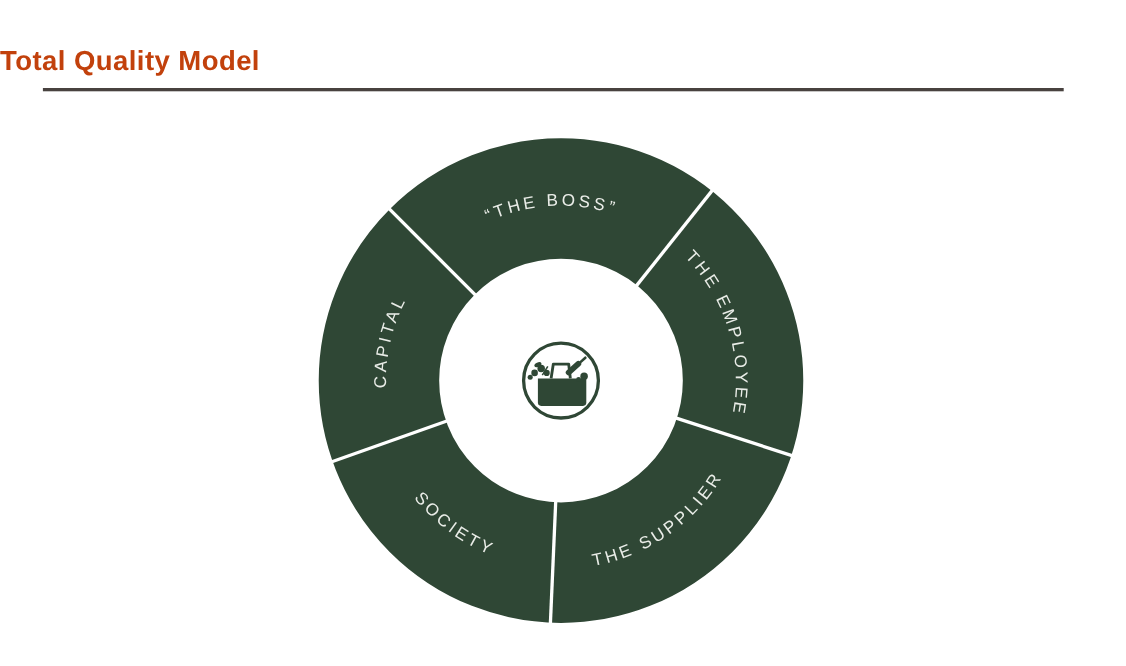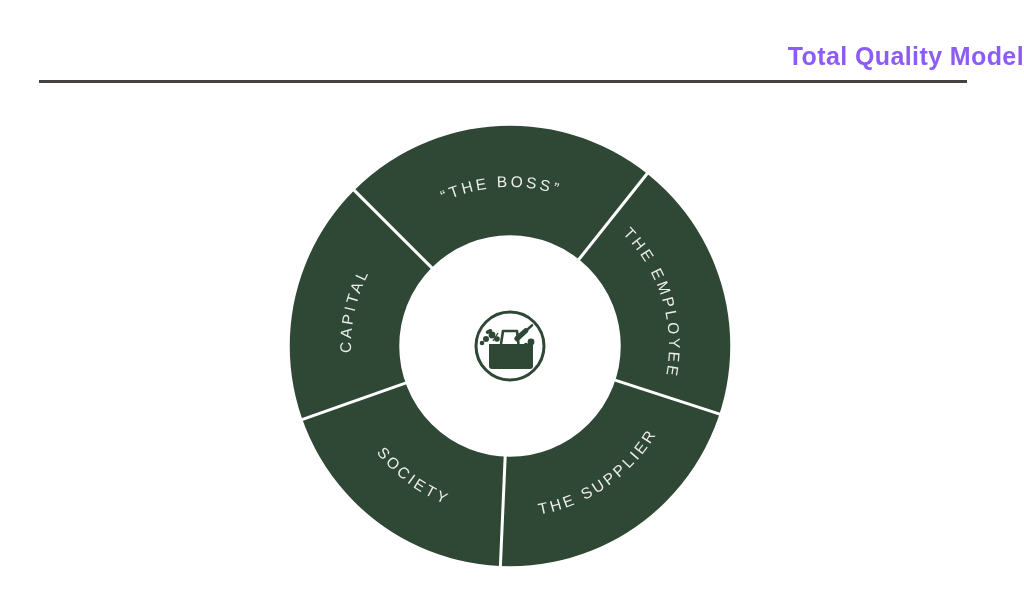--- a/index.html
+++ b/index.html
@@ -3,22 +3,22 @@
 <meta charset="utf-8">
 <style>
   :root{ --green:#2F4735; }
   html,body{ margin:0; padding:0; background:#fff; }
   .canvas{
     width:1024px; height:605px; position:relative; overflow:hidden;
     background:#fff; font-family:"Liberation Sans", sans-serif;
   }
   .title{
     position:absolute; top:44px; left:0; width:100%;
-    text-align:right; font-size:25px; font-weight:700;
-    letter-spacing:0.4px; color:#8b5cf6; line-height:1;
+    text-align:left; font-size:25px; font-weight:700;
+    letter-spacing:0.4px; color:#c2410c; line-height:1;
   }
   .rule{
     position:absolute; top:80px; left:39px; width:928px; height:3px;
     background:#48423f;
   }
   svg.chart{ position:absolute; left:0; top:0; }
   svg.chart text{
     font-family:"Liberation Sans", sans-serif;
     font-size:15.5px; letter-spacing:3px;
   }

